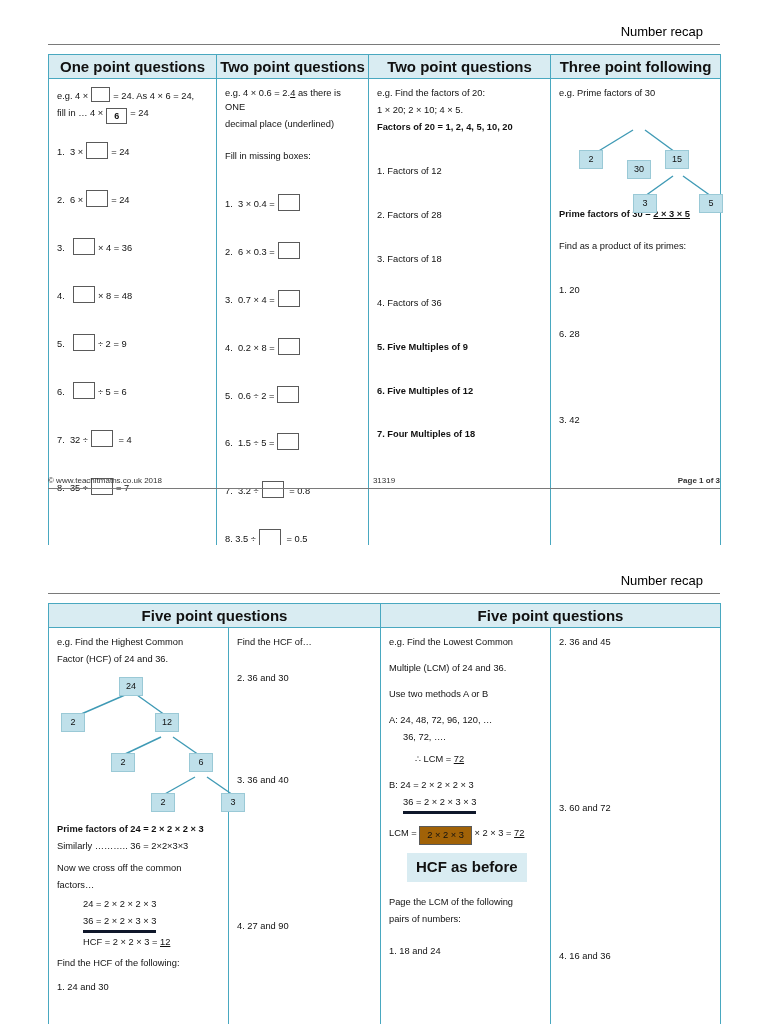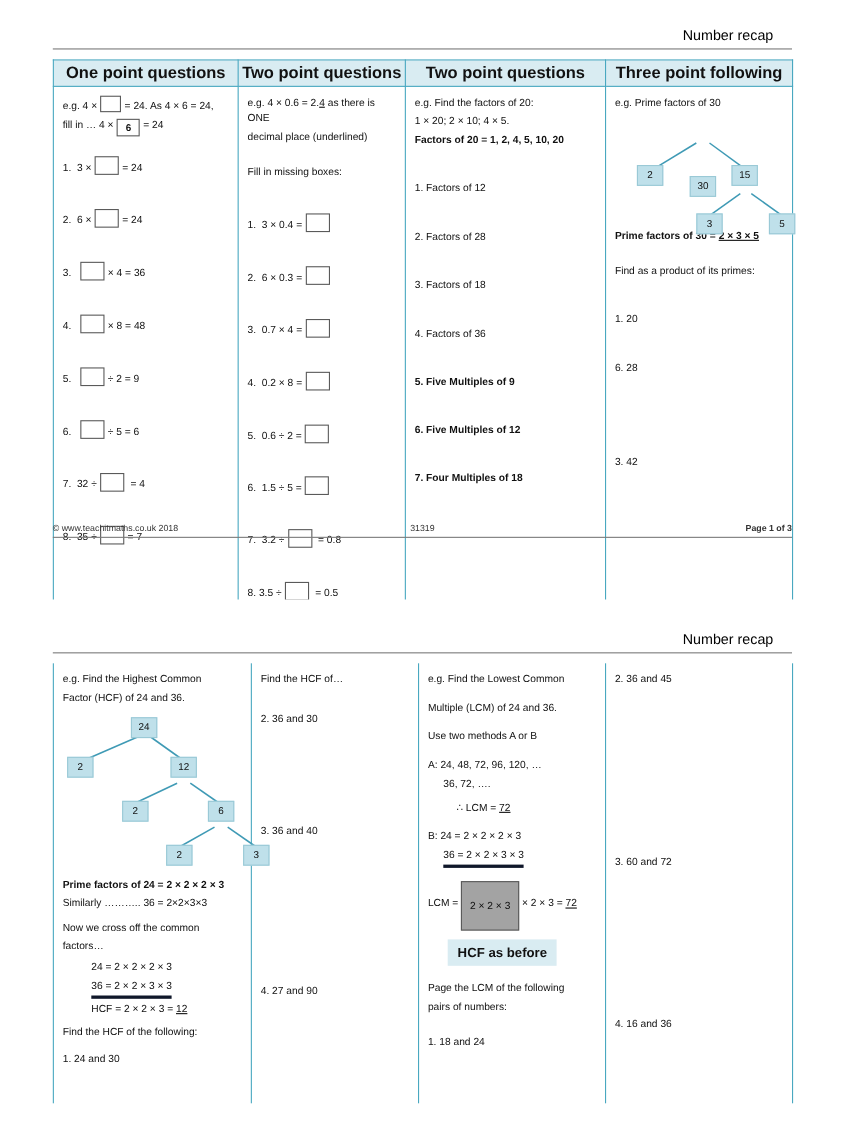--- a/index.html
+++ b/index.html
@@ -84,30 +84,30 @@
     margin: 0 3px;
     text-align: center;
     font-size: 9px;
     font-weight: bold;
     line-height: 15px;
     background: #fff;
   }
   .wbox {
     display: inline-block;
     border: 1px solid #5a5a5a;
-    padding: 15px 7px;
+    padding: 2px 7px;
     font-size: 9.3px;
-    background: #a3a3a3;
+    background: #a16207;
     vertical-align: -2px;
   }
   .hcfbtn {
     display: inline-block;
     background: #d9ecf2;
     padding: 3px 9px;
-    font-size: 12px;
+    font-size: 15px;
     font-weight: bold;
     color: #111;
     margin-top: 6px;
   }
 
   
   .tree { position: relative; }
   .node {
     position: absolute;
     background: #bfe0ea;
@@ -280,20 +280,24 @@
   <div class="rule" style="top:48px;"></div>
 
   <table class="tbl" style="top:58px;">
     <colgroup>
       <col style="width:180px">
         <col style="width:152px">
         <col style="width:170px">
         <col style="width:170px">
     </colgroup>
     <tbody>
+        <tr>
+      <th colspan="2">Five point questions</th>
+      <th colspan="2">Five point questions</th>
+    </tr>
     <tr>
 
       <td style="height:400px">
         <p class="tight">e.g. Find the Highest Common</p>
         <p style="margin:0 0 6px 0">Factor (HCF) of 24 and 36.</p>
 
         <div class="tree" style="height:150px;width:164px;">
           <svg width="164" height="150">
             <line x1="68" y1="22" x2="22" y2="42" stroke="#3f9ab5" stroke-width="1.4"></line>
             <line x1="80" y1="22" x2="108" y2="42" stroke="#3f9ab5" stroke-width="1.4"></line>

